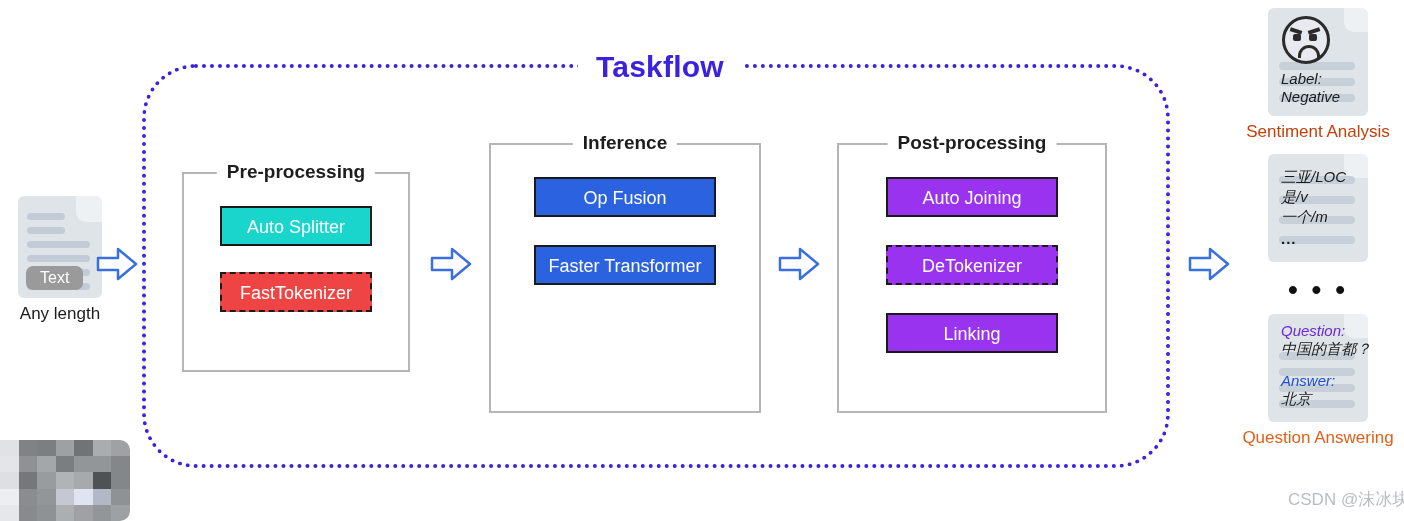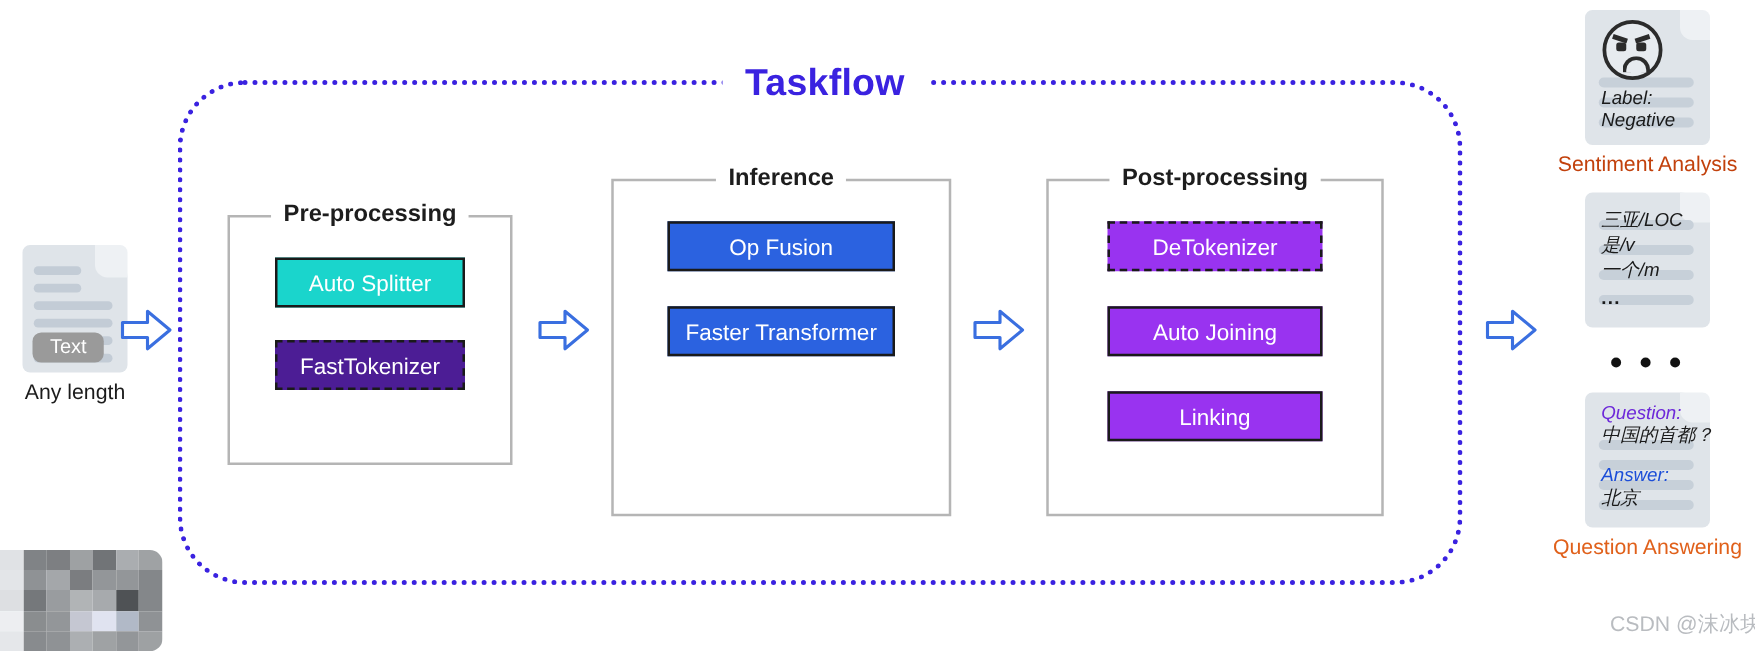--- a/index.html
+++ b/index.html
@@ -307,37 +307,37 @@
   </svg>
 </div>
 
 <div id="taskflow-frame"></div>
 <div id="taskflow-title">Taskflow</div>
 
 <div class="stage" id="stage-pre">
   <div class="stage-title">Pre-processing</div>
   <div class="stage-body">
     <div class="node solid" style="background:#1ad5cc;">Auto Splitter</div>
-    <div class="node dashed" style="background:#4c1d95;">FastTokenizer</div>
+    <div class="node dashed" style="background:#ef4444;">FastTokenizer</div>
   </div>
 </div>
 
 <div class="stage" id="stage-inf">
   <div class="stage-title">Inference</div>
   <div class="stage-body">
     <div class="node solid" style="background:#2b62e0;">Op Fusion</div>
     <div class="node solid" style="background:#2b62e0;">Faster Transformer</div>
   </div>
 </div>
 
 <div class="stage" id="stage-post">
   <div class="stage-title">Post-processing</div>
   <div class="stage-body">
+    <div class="node solid" style="background:#9933f0;">Auto Joining</div>
     <div class="node dashed" style="background:#9933f0;">DeTokenizer</div>
-    <div class="node solid" style="background:#9933f0;">Auto Joining</div>
     <div class="node solid" style="background:#9933f0;margin-top:10px;">Linking</div>
   </div>
 </div>
 
 <div id="output-column">
 
   <div class="out-card" style="margin-top:8px;">
     <div class="out-doc">
       <div class="doc-fold"></div>
       <div class="bar" style="top:54px;"></div>

